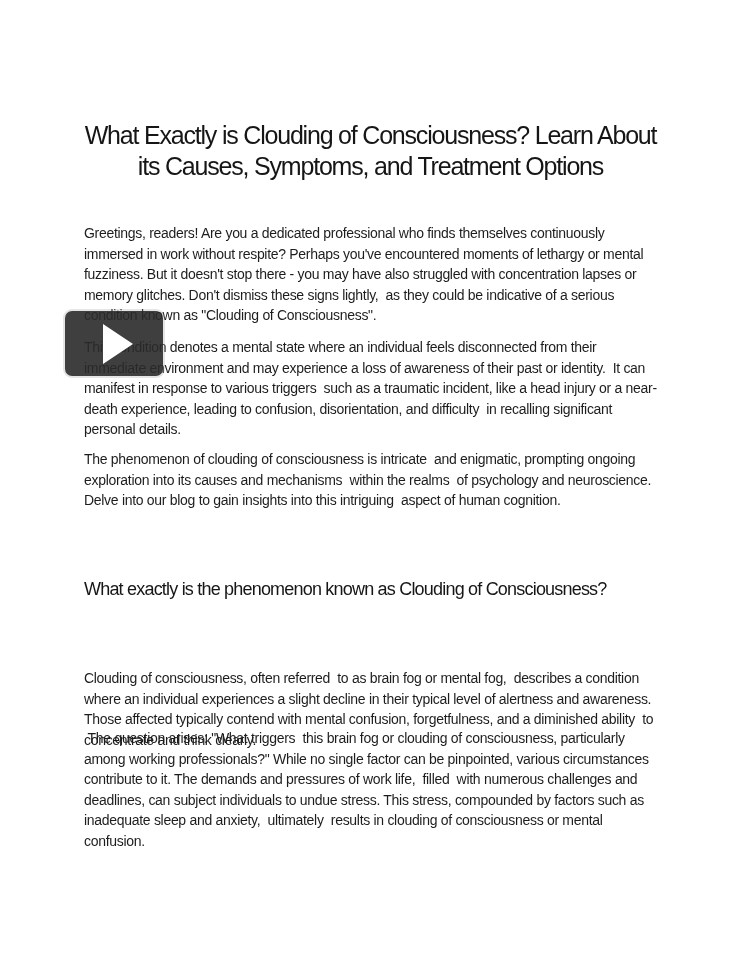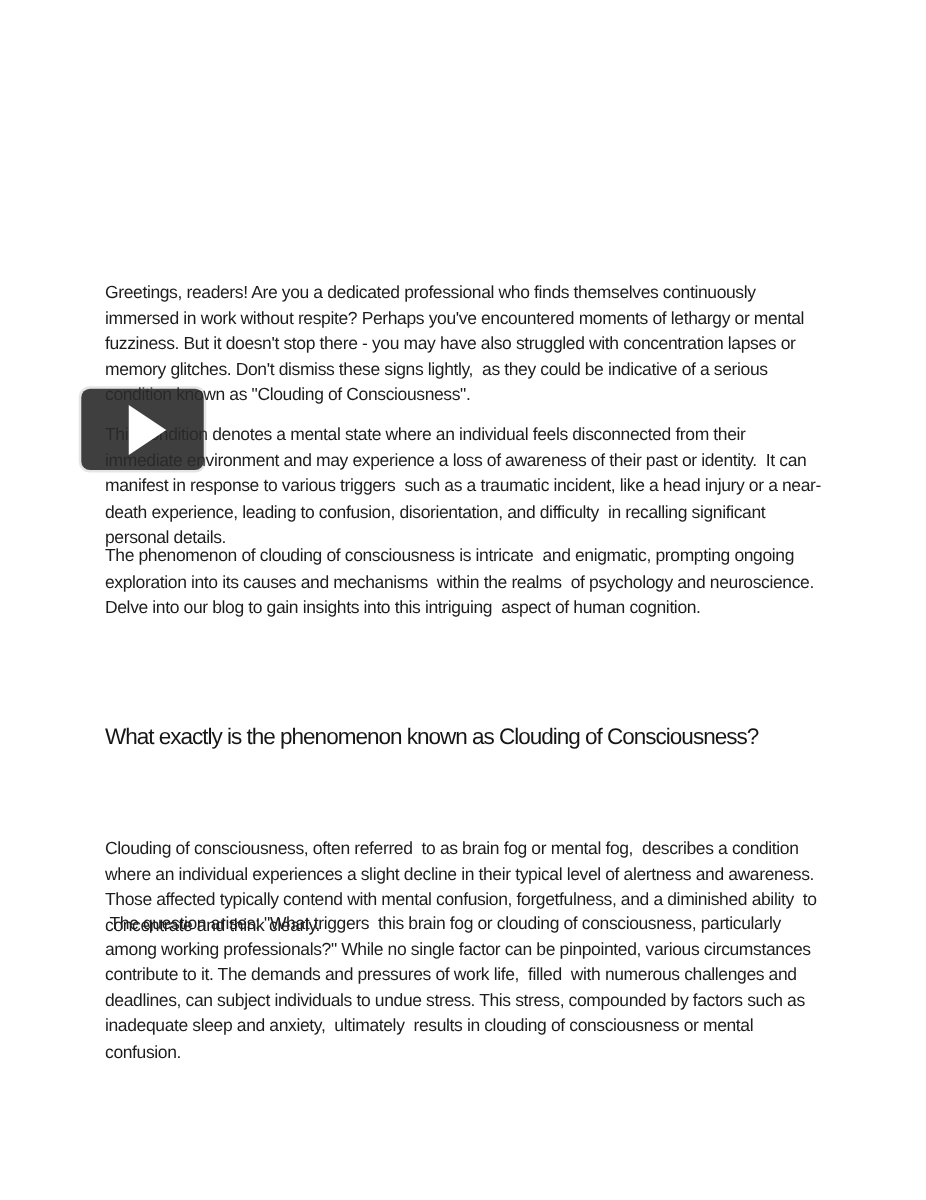--- a/index.html
+++ b/index.html
@@ -37,21 +37,21 @@
     left: 84px;
     width: 576px;
     font-size: 14px;
     line-height: 20.5px;
     letter-spacing: -0.3px;
     color: #1d1d1d;
     white-space: pre-wrap;
   }
   .p1 { top: 209px; }
   .p2 { top: 323px; }
-  .p3 { top: 420px; }
+  .p3 { top: 435px; }
   .p4 { top: 624px; margin-top: 44px; }
   .p5 { top: 714px; }
   .section-heading {
     position: absolute;
     top: 564px;
     left: 84px;
     font-size: 18px;
     letter-spacing: -0.8px;
     font-weight: 400;
     color: #161616;
@@ -79,20 +79,24 @@
     border-bottom: 20px solid transparent;
     border-left: 30px solid #ffffff;
     margin-left: 7px;
   }
 </style>
 </head>
 <body>
 
 <div class="page">
 
+  <h1 class="doc-title">
+    <span class="title-line">What Exactly is Clouding of Consciousness? Learn About</span>
+    <span class="title-line">its Causes, Symptoms, and Treatment Options</span>
+  </h1>
 
   <p class="para p1">Greetings, readers! Are you a dedicated professional who finds themselves continuously immersed in work without respite? Perhaps you've encountered moments of lethargy or mental fuzziness. But it doesn't stop there - you may have also struggled with concentration lapses or memory glitches. Don't dismiss these signs lightly,  as they could be indicative of a serious condition known as "Clouding of Consciousness".</p>
 
   <div class="video-overlay">
     <span class="play-triangle"></span>
   </div>
 
   <p class="para p2">This condition denotes a mental state where an individual feels disconnected from their immediate environment and may experience a loss of awareness of their past or identity.  It can manifest in response to various triggers  such as a traumatic incident, like a head injury or a near-death experience, leading to confusion, disorientation, and difficulty  in recalling significant personal details.</p>
 
   <p class="para p3">The phenomenon of clouding of consciousness is intricate  and enigmatic, prompting ongoing exploration into its causes and mechanisms  within the realms  of psychology and neuroscience. Delve into our blog to gain insights into this intriguing  aspect of human cognition.</p>

